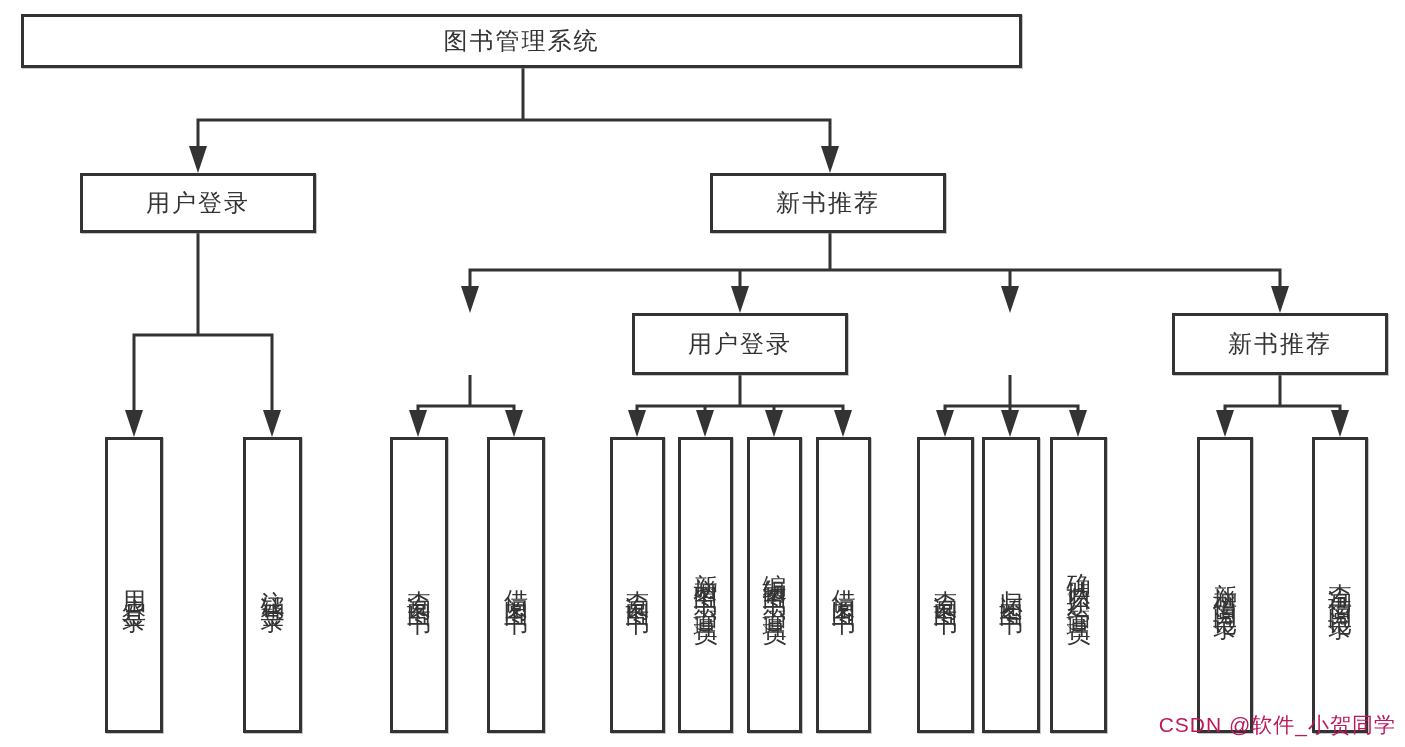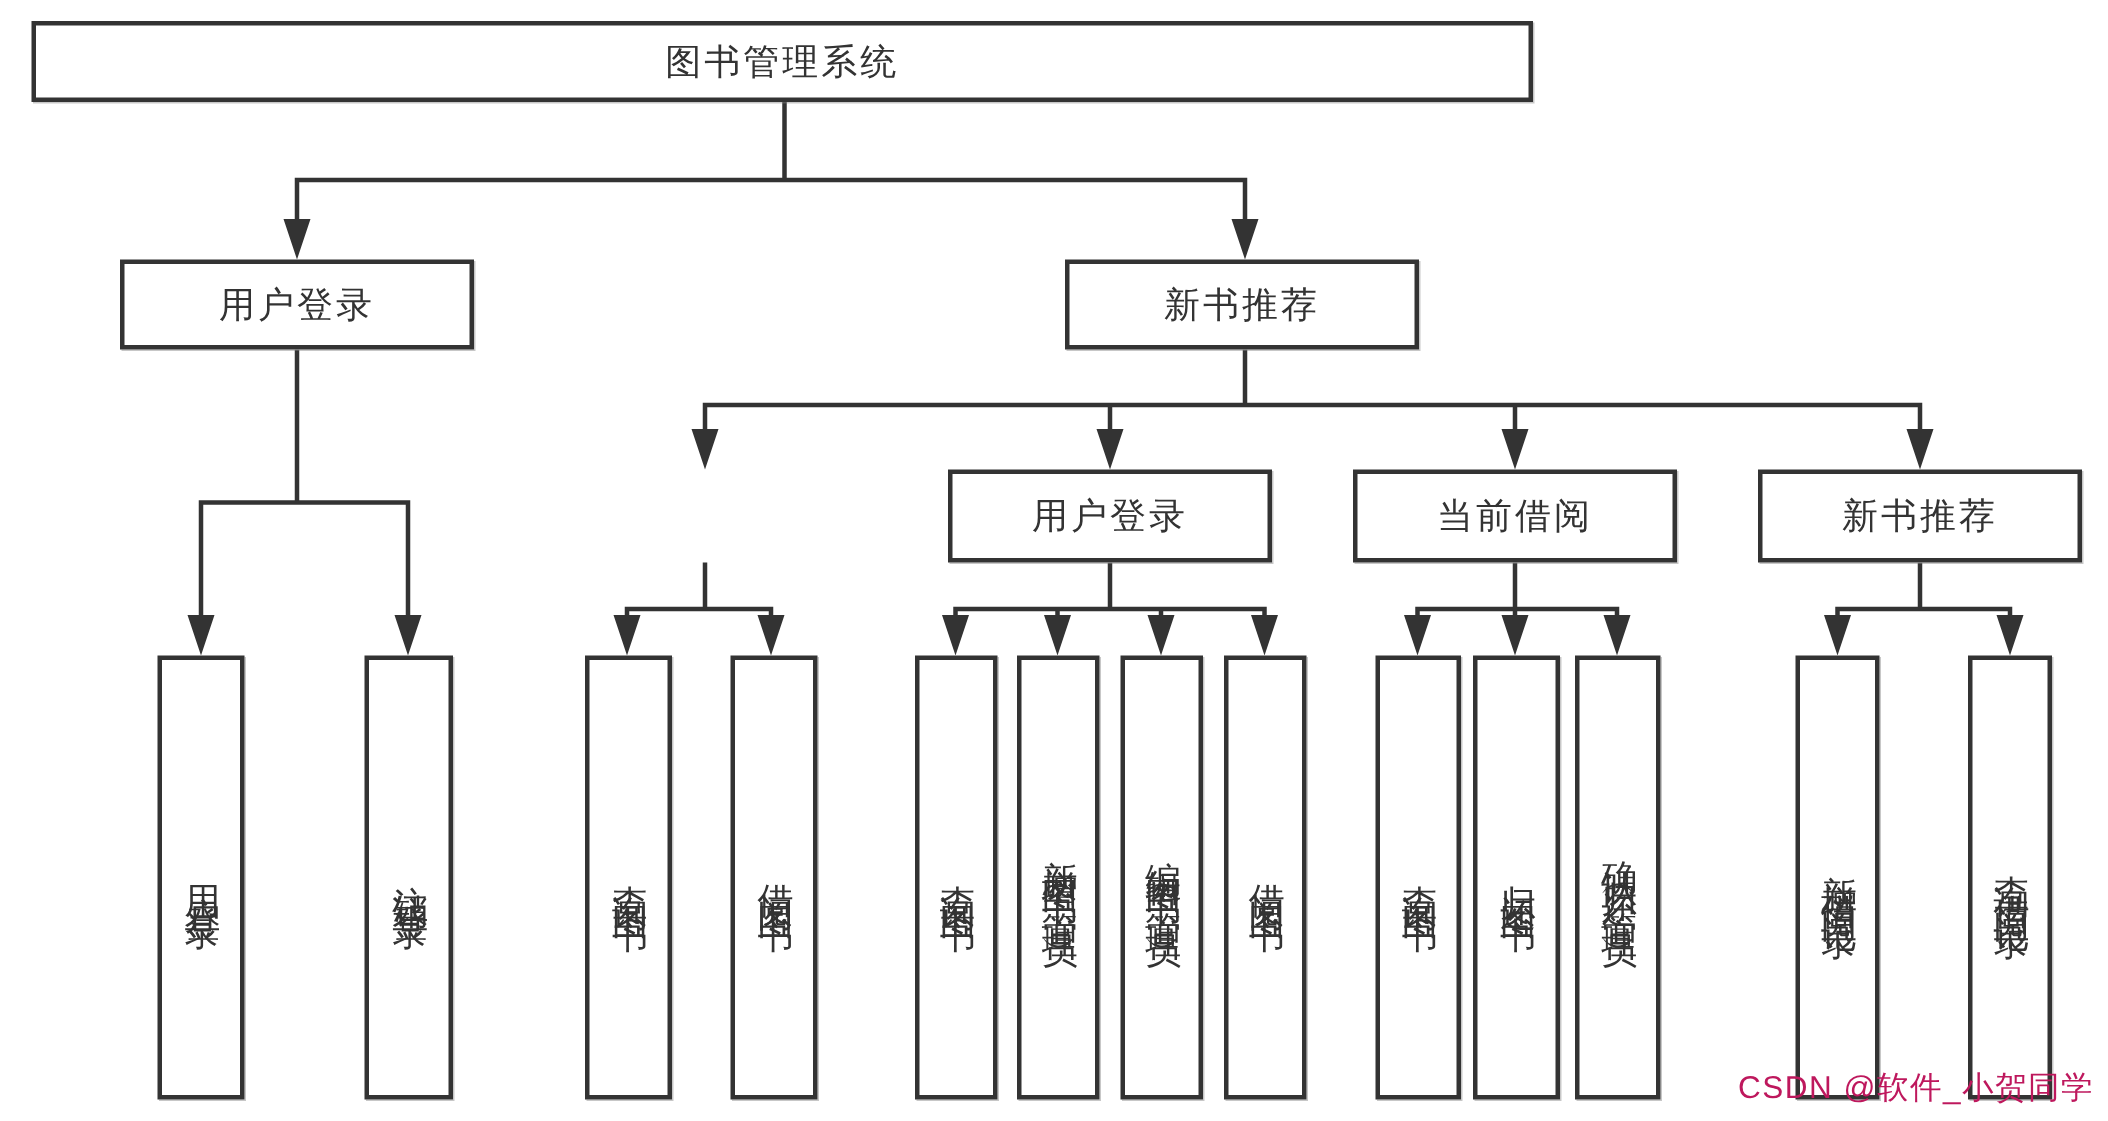--- a/index.html
+++ b/index.html
@@ -105,21 +105,20 @@
       M1216 410 L1234 410 L1225 437 Z
       M1331 410 L1349 410 L1340 437 Z"></path>
   </svg>
 
   <div class="box root-box h-label">图书管理系统</div>
 
   <div class="box l2-box h-label" style="left:80px;">用户登录</div>
   <div class="box l2-box h-label" style="left:710px;">新书推荐</div>
 
   <div class="box l3-box h-label" style="left:632px;">用户登录</div>
-  <div class="box l3-box h-label" style="left:902px;">当前借阅</div>
   <div class="box l3-box h-label" style="left:1172px;">新书推荐</div>
 
   <div class="box leaf" style="left:105px;width:58px;">用户登录</div>
   <div class="box leaf" style="left:243px;width:59px;">注销登录</div>
 
   <div class="box leaf" style="left:390px;width:58px;">查询图书</div>
   <div class="box leaf" style="left:487px;width:58px;">借阅图书</div>
 
   <div class="box leaf" style="left:610px;width:55px;">查询图书</div>
   <div class="box leaf" style="left:678px;width:55px;">新增图书（管理员）</div>

